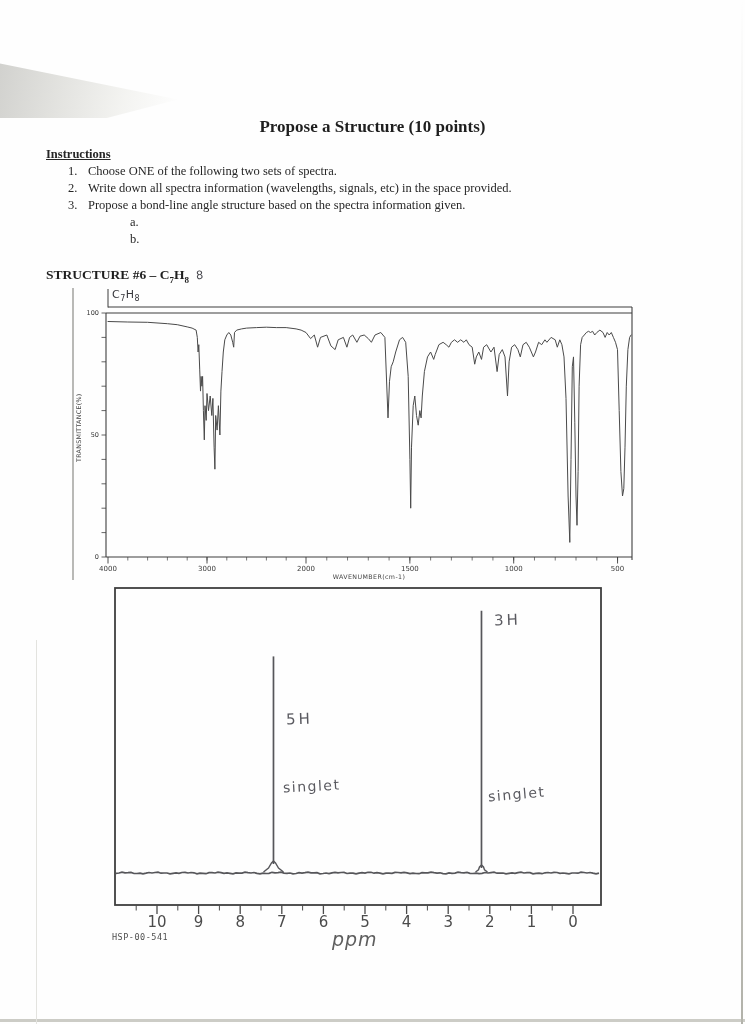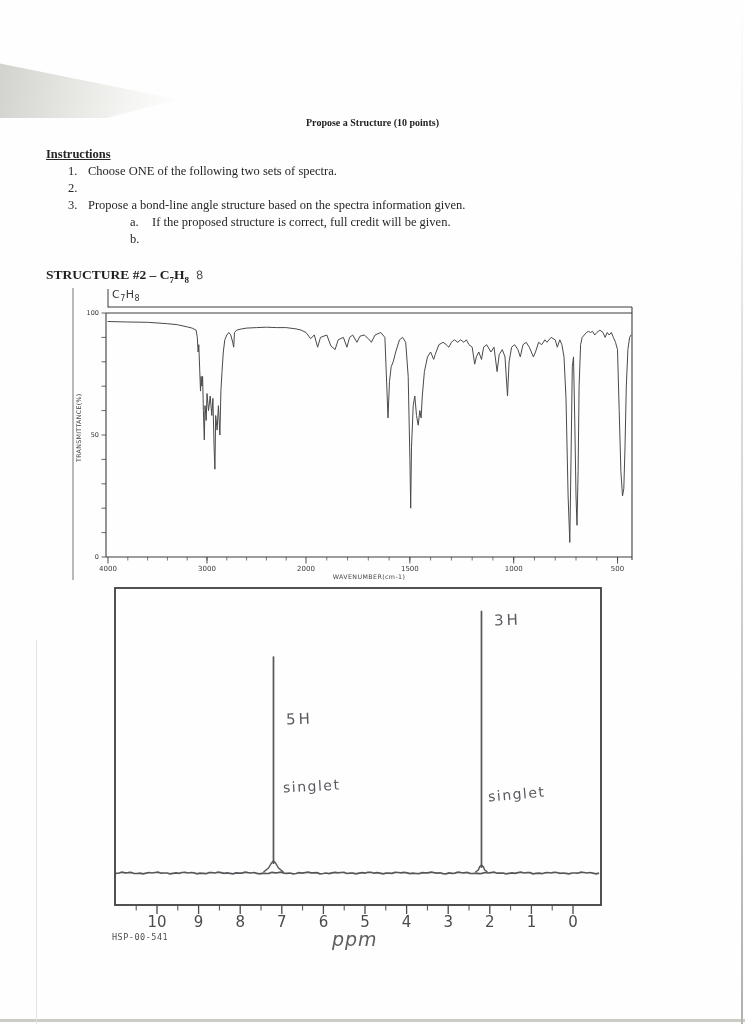--- a/index.html
+++ b/index.html
@@ -24,21 +24,21 @@
     position:absolute;left:0;top:1019px;width:745px;height:3px;
     background:#b6b6ae;opacity:.7;
   }
   .edge-left{
     position:absolute;left:36px;top:640px;width:1px;height:384px;
     background:#e3e3df;
   }
   
   .title{
     position:absolute;left:0;top:117px;width:745px;text-align:center;
-    font-size:10px;font-weight:bold;color:#1e1e1e;
+    font-size:17px;font-weight:bold;color:#1e1e1e;
   }
   .instructions{position:absolute;left:46px;top:146px;width:660px;font-size:12.5px;line-height:17px;}
   .instr-heading{font-weight:bold;text-decoration:underline;}
   .item{display:flex;}
   .item .marker{width:20px;margin-left:22px;flex:none;}
   .subitem{display:flex;}
   .subitem .marker{width:22px;margin-left:84px;flex:none;}
   .subitem .txt{width:552px;}
   .structure-heading{
     position:absolute;left:46px;top:267px;font-size:13.5px;font-weight:bold;color:#1e1e1e;
@@ -85,35 +85,35 @@
 <div class="title">Propose a Structure (10 points)</div>
 
 <div class="instructions">
   <div class="instr-heading">Instructions</div>
   <div class="item">
     <span class="marker">1.</span>
     <span class="txt">Choose ONE of the following two sets of spectra.</span>
   </div>
   <div class="item">
     <span class="marker">2.</span>
+    <span class="txt">Write down all spectra information (wavelengths, signals, etc) in the space provided.</span>
   </div>
   <div class="item">
     <span class="marker">3.</span>
     <span class="txt">Propose a bond-line angle structure based on the spectra information given.</span>
   </div>
   <div class="subitem">
     <span class="marker">a.</span>
-    <span class="txt">If the proposed structure is correct, full credit will be given.</span>
   </div>
   <div class="subitem">
     <span class="marker">b.</span>
   </div>
 </div>
 
-<div class="structure-heading"><span>STRUCTURE #2 – C</span><sub>7</sub><span>H</span><sub>8</sub><span class="hw-8">8</span></div>
+<div class="structure-heading"><span>STRUCTURE #6 – C</span><sub>7</sub><span>H</span><sub>8</sub><span class="hw-8">8</span></div>
 
 <svg id="ir-svg" width="745" height="303" viewBox="0 283 745 303">
     <g>
       <line x1="73" y1="288" x2="73" y2="580" stroke="#8a8a86" stroke-width="1.2"></line>
       <line x1="108" y1="289" x2="108" y2="307.5" stroke="#3d3d3d" stroke-width="1"></line>
       <line x1="108" y1="307" x2="632" y2="307" stroke="#3d3d3d" stroke-width="1"></line>
       <line x1="106" y1="313" x2="632" y2="313" stroke="#3d3d3d" stroke-width="1.1"></line>
       <line x1="106" y1="313" x2="106" y2="557" stroke="#3d3d3d" stroke-width="1.1"></line>
       <line x1="106" y1="557" x2="632" y2="557" stroke="#3d3d3d" stroke-width="1.1"></line>
       <line x1="632" y1="307" x2="632" y2="560" stroke="#3d3d3d" stroke-width="1.1"></line>

